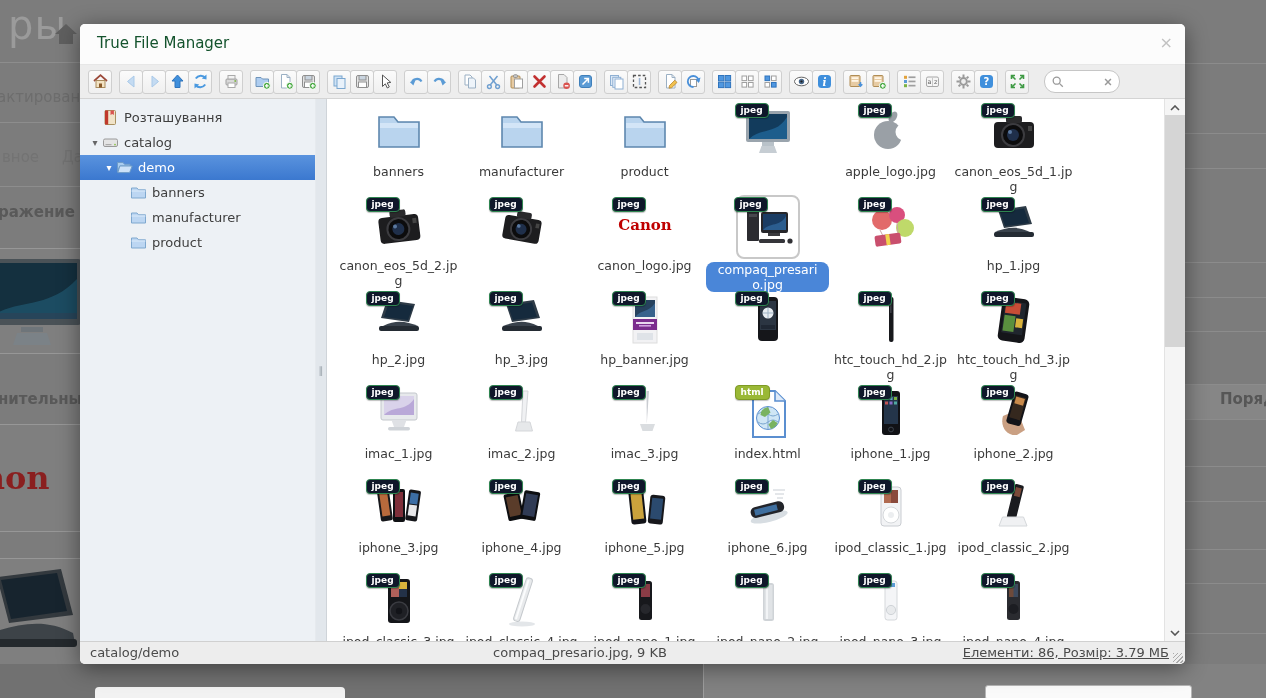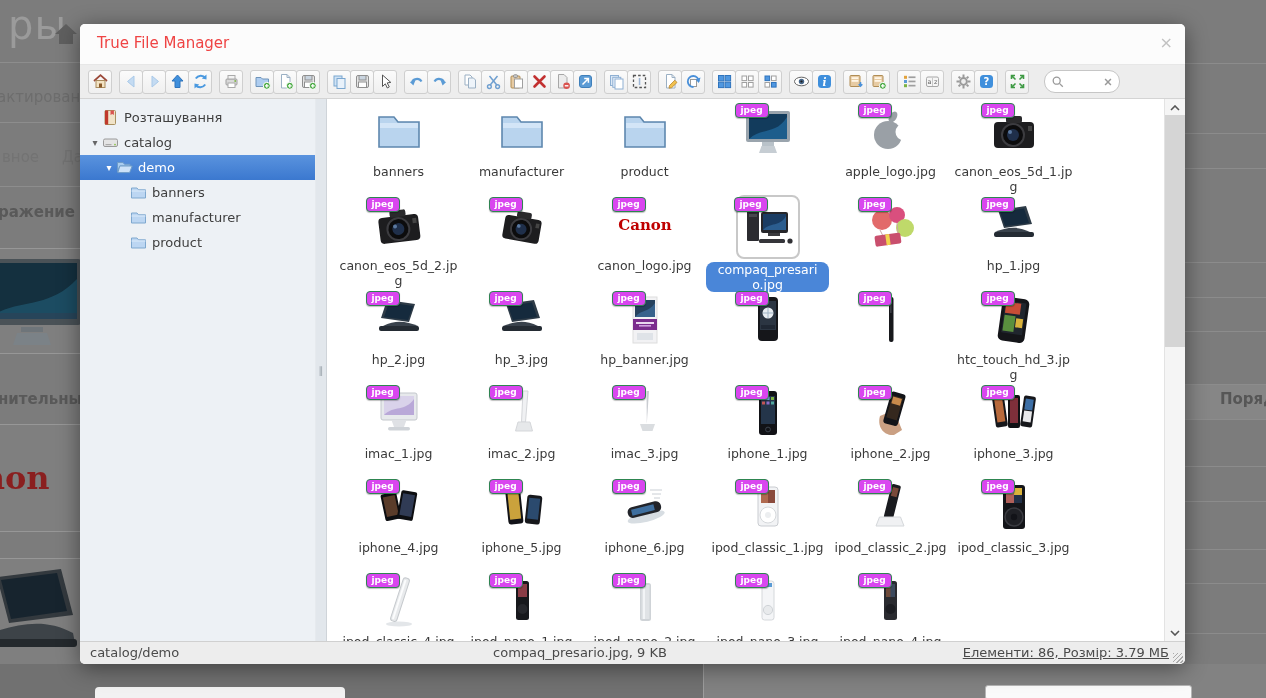--- a/index.html
+++ b/index.html
@@ -19,21 +19,21 @@
   .bg-order{position:absolute;left:1220px;top:390px;font-weight:bold;font-size:15px;color:#565656;}
   .bg-bottom-left{position:absolute;left:0;top:664px;width:703px;height:34px;background:#717171;}
   .bg-bottom-right{position:absolute;left:703px;top:664px;width:563px;height:34px;background:#828282;border-left:1px solid #9d9d9d;}
   .bg-white-box1{position:absolute;left:95px;top:687px;width:250px;height:11px;background:#f2f2f2;border-radius:4px 4px 0 0;}
   .bg-white-box2{position:absolute;left:985px;top:685px;width:205px;height:13px;background:#fafafa;border:1px solid #b5b5b5;border-radius:3px;}
 
   
   .modal{position:absolute;left:80px;top:24px;width:1105px;height:640px;z-index:10;
          background:#fff;border-radius:5px;box-shadow:0 4px 22px rgba(0,0,0,.45);overflow:hidden;}
   .titlebar{position:relative;height:40px;background:#fcfcfc;border-bottom:1px solid #e7e7e7;}
-  .title{position:absolute;left:17px;top:10px;font-size:15px;color:#ef4444;}
+  .title{position:absolute;left:17px;top:10px;font-size:15px;color:#14532d;}
   .close-btn{position:absolute;right:12px;top:9px;font-size:16px;color:#c2c2c2;cursor:pointer;line-height:20px;}
 
   .toolbar{height:33px;background:#ededed;border-bottom:1px solid #d4d4d4;
            display:flex;align-items:center;padding:0 8px;}
   .tb-group{display:flex;margin-right:7px;}
   .tb-btn{width:24px;height:24px;border:1px solid #cfcfcf;border-radius:3px;
           background:linear-gradient(#fbfbfb,#efefef);display:flex;align-items:center;justify-content:center;
           box-sizing:border-box;padding:0;cursor:pointer;}
   .tb-btn + .tb-btn{margin-left:-1px;}
   .tb-btn svg{display:block;}
@@ -54,21 +54,21 @@
   .tree-row.sel .arr{color:#fff;}
 
   .grid-area{flex:1;background:#fff;position:relative;overflow:hidden;}
   .file-grid{position:absolute;left:0;top:0;right:20px;bottom:0;overflow:hidden;
              display:grid;grid-template-columns:repeat(6,123px);grid-auto-rows:94px;padding:4px 0 0 10px;}
   .gcell{display:flex;flex-direction:column;align-items:center;cursor:pointer;}
   .thumbwrap{position:relative;width:58px;height:58px;display:flex;align-items:center;justify-content:center;flex:none;}
   .gcell.sel .thumbwrap{border:2px solid #c8c8c8;border-radius:8px;background:#fff;width:60px;height:60px;margin:-2px 0 0 0;}
   .badge{position:absolute;top:0;left:-4px;font-size:9px;font-weight:bold;color:#fff;
          padding:1px 5px 2px;border-radius:4px;line-height:10px;box-shadow:0 1px 1px rgba(0,0,0,.25);}
-  .badge.jpeg{background:#d946ef;border:1px solid #2e8550;}
+  .badge.jpeg{background:#0f172a;border:1px solid #2e8550;}
   .badge.html{background:#9ab836;border:1px solid #7e9a25;}
   .glabel{margin-top:3px;font-size:12.5px;line-height:15px;color:#3a3a3a;text-align:center;
           max-width:118px;word-break:break-all;}
   .gcell.sel .glabel{background:#4a86d8;color:#fff;border-radius:8px;padding:0 6px;}
 
   .statusbar{position:relative;height:23px;background:#ededed;border-top:1px solid #d0d0d0;
              font-size:13px;color:#4a4a4a;}
   .st-left{position:absolute;left:10px;top:3px;}
   .st-center{position:absolute;left:395px;top:3px;width:210px;text-align:center;white-space:nowrap;}
   .st-right{position:absolute;right:16px;top:3px;text-decoration:underline;}
@@ -722,20 +722,21 @@
             </div>
           </div>
           <div class="gcell">
             <div class="thumbwrap">
               <span class="badge jpeg">jpeg</span>
               <svg width="56" height="56" viewBox="0 0 56 56">
                 <rect x="26" y="5" width="4.5" height="45" rx="2" fill="#17181c"></rect>
                 <rect x="27" y="9" width="1.6" height="12" fill="#3a3d44"></rect>
               </svg>
             </div>
+            <div class="glabel">htc_touch_hd_2.jpg</div>
           </div>
           <div class="gcell">
             <div class="thumbwrap">
               <span class="badge jpeg">jpeg</span>
               <svg width="56" height="56" viewBox="0 0 56 56">
                 <g transform="rotate(8 28 28)">
                   <rect x="14" y="6" width="27" height="44" rx="5" fill="#141519"></rect>
                   <rect x="17" y="10" width="21" height="32" fill="#20262e"></rect>
                   <rect x="18" y="11" width="15" height="11" fill="#c94d36"></rect>
                   <rect x="18" y="24" width="11" height="16" fill="#5a8f3e"></rect>
@@ -770,20 +771,34 @@
           </div>
           <div class="gcell">
             <div class="thumbwrap">
               <span class="badge jpeg">jpeg</span>
               <svg width="56" height="56" viewBox="0 0 56 56">
                 <path d="M29.5 5 L32 5 L29.8 38 Z" fill="#c9ccd1"></path>
                 <path d="M23 38 L38 38 L35.5 45 L25.5 45 Z" fill="#dadde0"></path>
               </svg>
             </div>
             <div class="glabel">imac_3.jpg</div>
+          </div>
+          <div class="gcell">
+            <div class="thumbwrap">
+              <span class="badge html">html</span>
+              <svg width="56" height="56" viewBox="0 0 56 56">
+                <path d="M13 5 H35 L45 15 V51 H13 Z" fill="#fff" stroke="#5b8fd0" stroke-width="2"></path>
+                <path d="M35 5 V15 H45" fill="#dce9f8" stroke="#5b8fd0" stroke-width="1.6"></path>
+                <circle cx="28" cy="32" r="11.5" fill="#cfe6f5" stroke="#5b8fd0"></circle>
+                <path d="M18 28 q5 -4 10 0 t10 0 M18 36 q5 4 10 0 t10 0 M28 20.5 v23" stroke="#7aa6cf" fill="none"></path>
+                <path d="M21 26 a10 10 0 0 1 7 -5 l2.5 5.5 -5.5 4.5 -4.5 -2 Z" fill="#79b361"></path>
+                <path d="M33 34 l4.5 3 a10 10 0 0 1 -6.5 6 l-2.5 -4.5 Z" fill="#79b361"></path>
+              </svg>
+            </div>
+            <div class="glabel">index.html</div>
           </div>
           <div class="gcell">
             <div class="thumbwrap">
               <span class="badge jpeg">jpeg</span>
               <svg width="56" height="56" viewBox="0 0 56 56">
                 <rect x="19" y="5" width="18" height="44" rx="3" fill="#111216"></rect>
                 <rect x="21" y="10" width="14" height="28" fill="#24354a"></rect>
                 <g>
                   <rect x="22" y="11" width="3" height="3" fill="#e2a23c"></rect>
                   <rect x="26.5" y="11" width="3" height="3" fill="#69b0e0"></rect>

